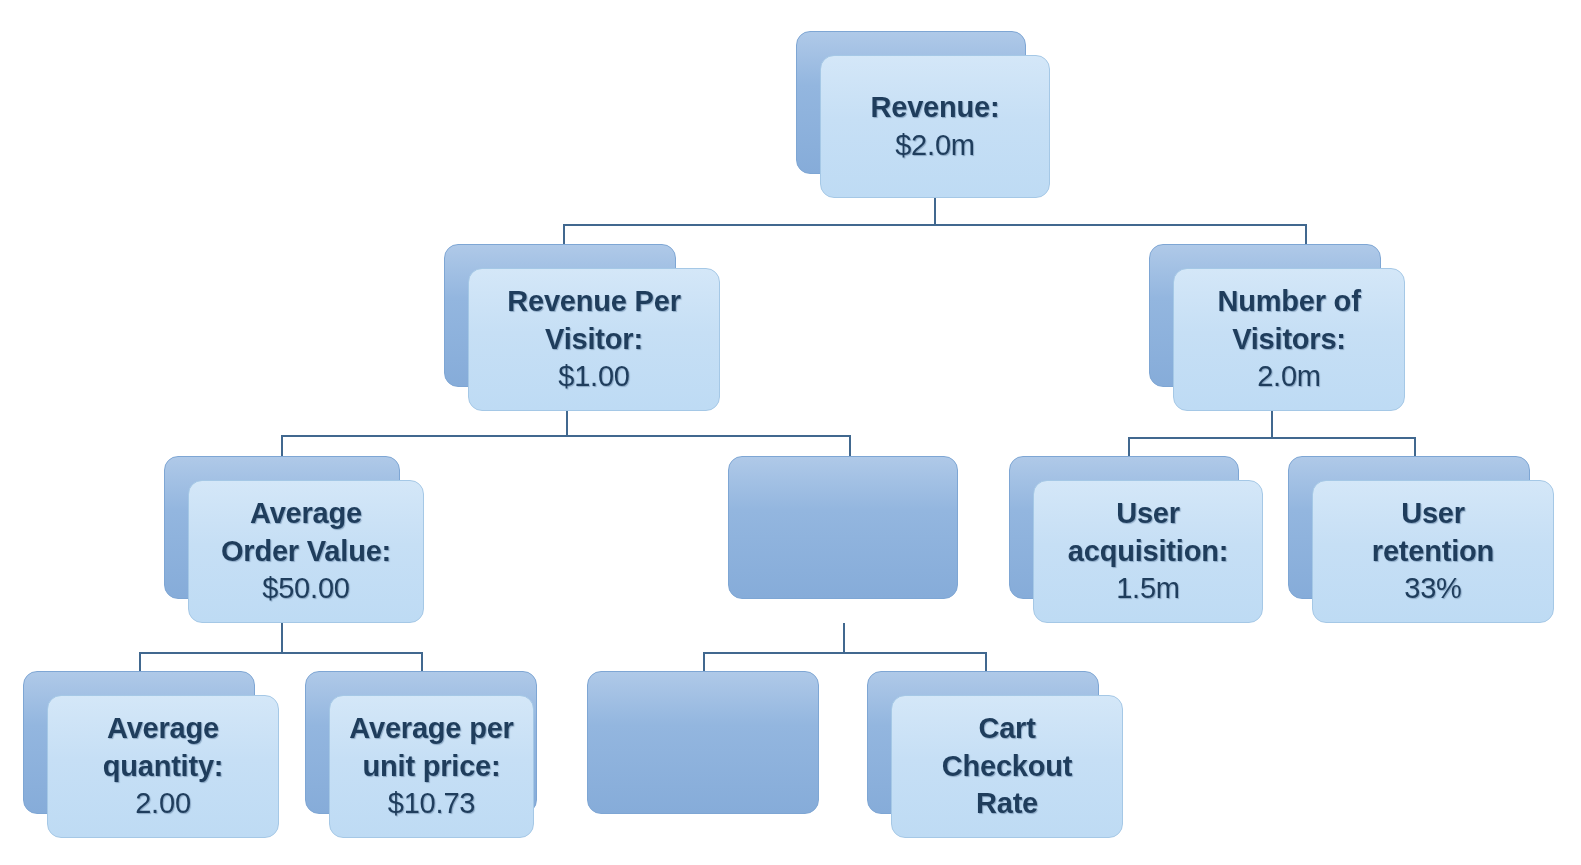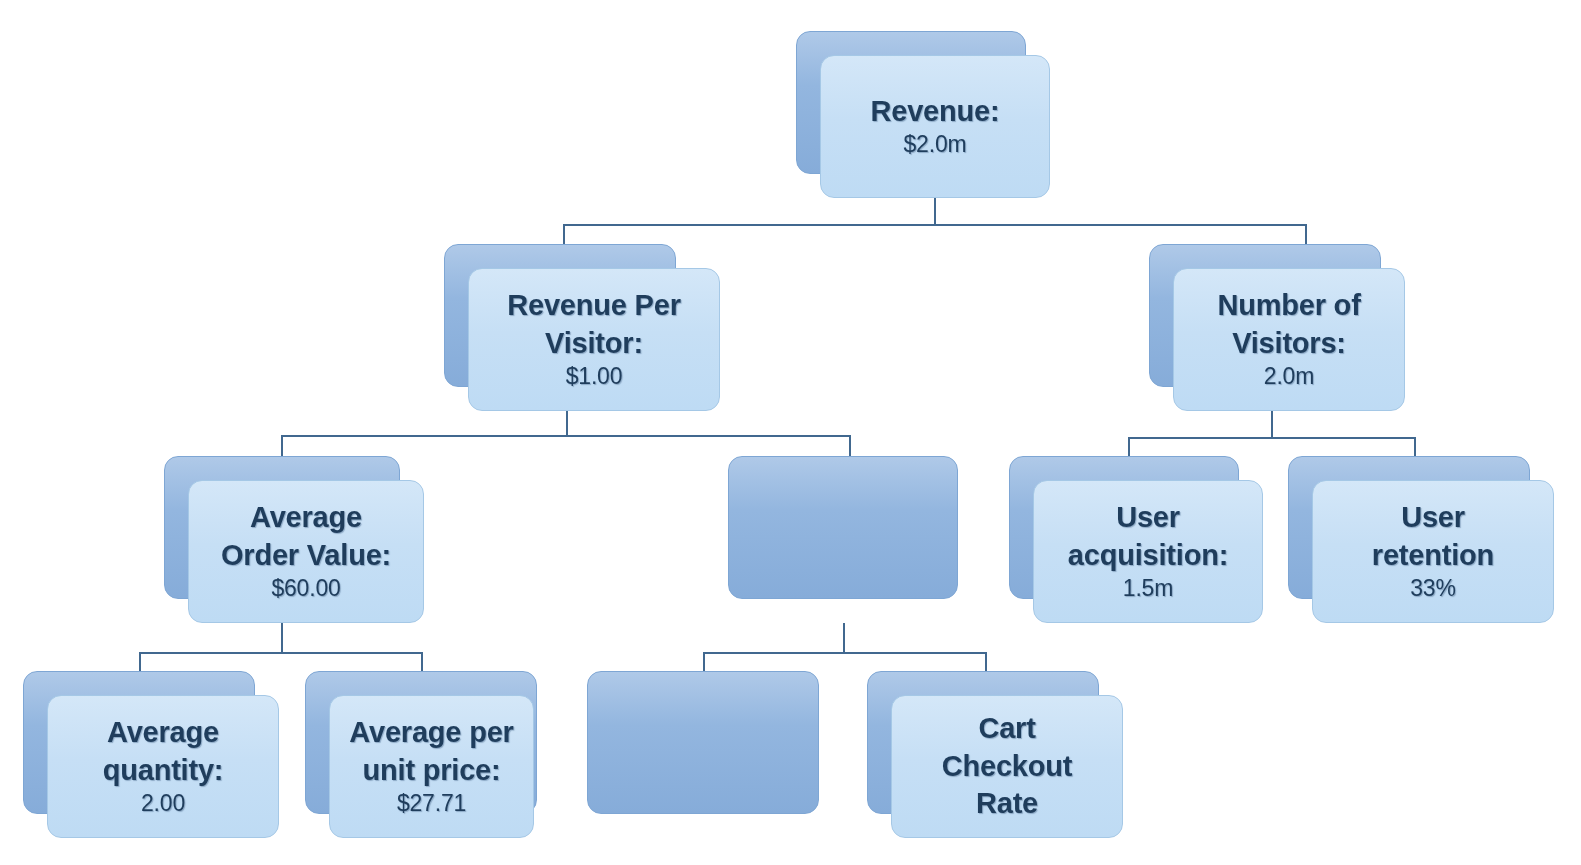--- a/index.html
+++ b/index.html
@@ -58,21 +58,21 @@
     font-weight: bold;
     font-size: 29px;
     line-height: 1.3;
     letter-spacing: -0.2px;
     text-shadow: 1px 1px 1px rgba(120,150,180,0.75);
     white-space: pre-line;
   }
   .node .node-value {
     color: #1F3D5C;
     font-weight: normal;
-    font-size: 23px;
+    font-size: 29px;
     line-height: 1.3;
     letter-spacing: -0.2px;
     text-shadow: 1px 1px 1px rgba(120,150,180,0.75);
     text-align: center;
   }
   .node .node-value:empty { display: none; }
 </style>
 </head>
 <body>
 
@@ -121,21 +121,21 @@
           <div class="node-label">Number of
 Visitors:</div>
           <div class="node-value">2.0m</div>
         </div>
       </div>
       <div class="node" style="left: 164px; top: 456px; width: 260px; height: 167px;">
         <div class="shadow-card" style="width: 236px; height: 143px;"></div>
         <div class="front-card" style="left: 24px; top: 24px; width: 236px; height: 143px;">
           <div class="node-label">Average
 Order Value:</div>
-          <div class="node-value">$60.00</div>
+          <div class="node-value">$50.00</div>
         </div>
       </div>
       <div class="node" style="left: 728px; top: 456px; width: 254px; height: 167px;">
         <div class="shadow-card" style="width: 230px; height: 143px;"></div>
       </div>
       <div class="node" style="left: 1009px; top: 456px; width: 254px; height: 167px;">
         <div class="shadow-card" style="width: 230px; height: 143px;"></div>
         <div class="front-card" style="left: 24px; top: 24px; width: 230px; height: 143px;">
           <div class="node-label">User
 acquisition:</div>
@@ -156,21 +156,21 @@
           <div class="node-label">Average
 quantity:</div>
           <div class="node-value">2.00</div>
         </div>
       </div>
       <div class="node" style="left: 305px; top: 671px; width: 256px; height: 167px;">
         <div class="shadow-card" style="width: 232px; height: 143px;"></div>
         <div class="front-card" style="left: 24px; top: 24px; width: 205px; height: 143px;">
           <div class="node-label">Average per
 unit price:</div>
-          <div class="node-value">$27.71</div>
+          <div class="node-value">$10.73</div>
         </div>
       </div>
       <div class="node" style="left: 587px; top: 671px; width: 256px; height: 167px;">
         <div class="shadow-card" style="width: 232px; height: 143px;"></div>
       </div>
       <div class="node" style="left: 867px; top: 671px; width: 227px; height: 167px;">
         <div class="shadow-card" style="width: 232px; height: 143px;"></div>
         <div class="front-card" style="left: 24px; top: 24px; width: 232px; height: 143px;">
           <div class="node-label">Cart
 Checkout

